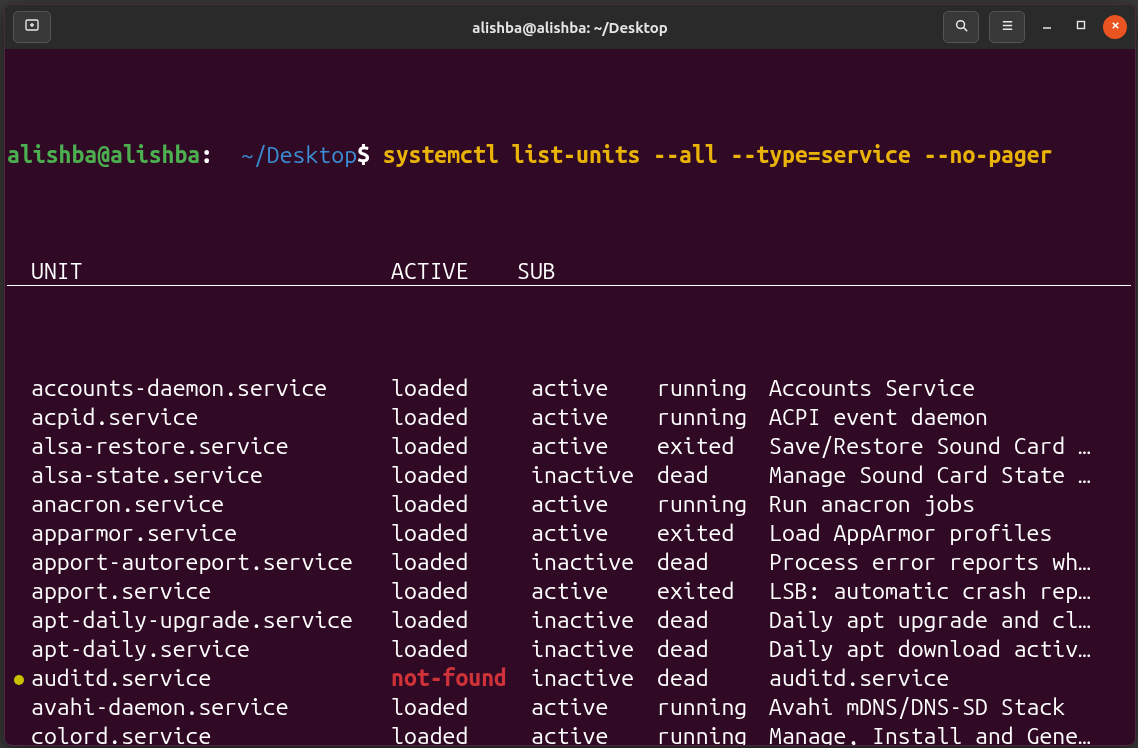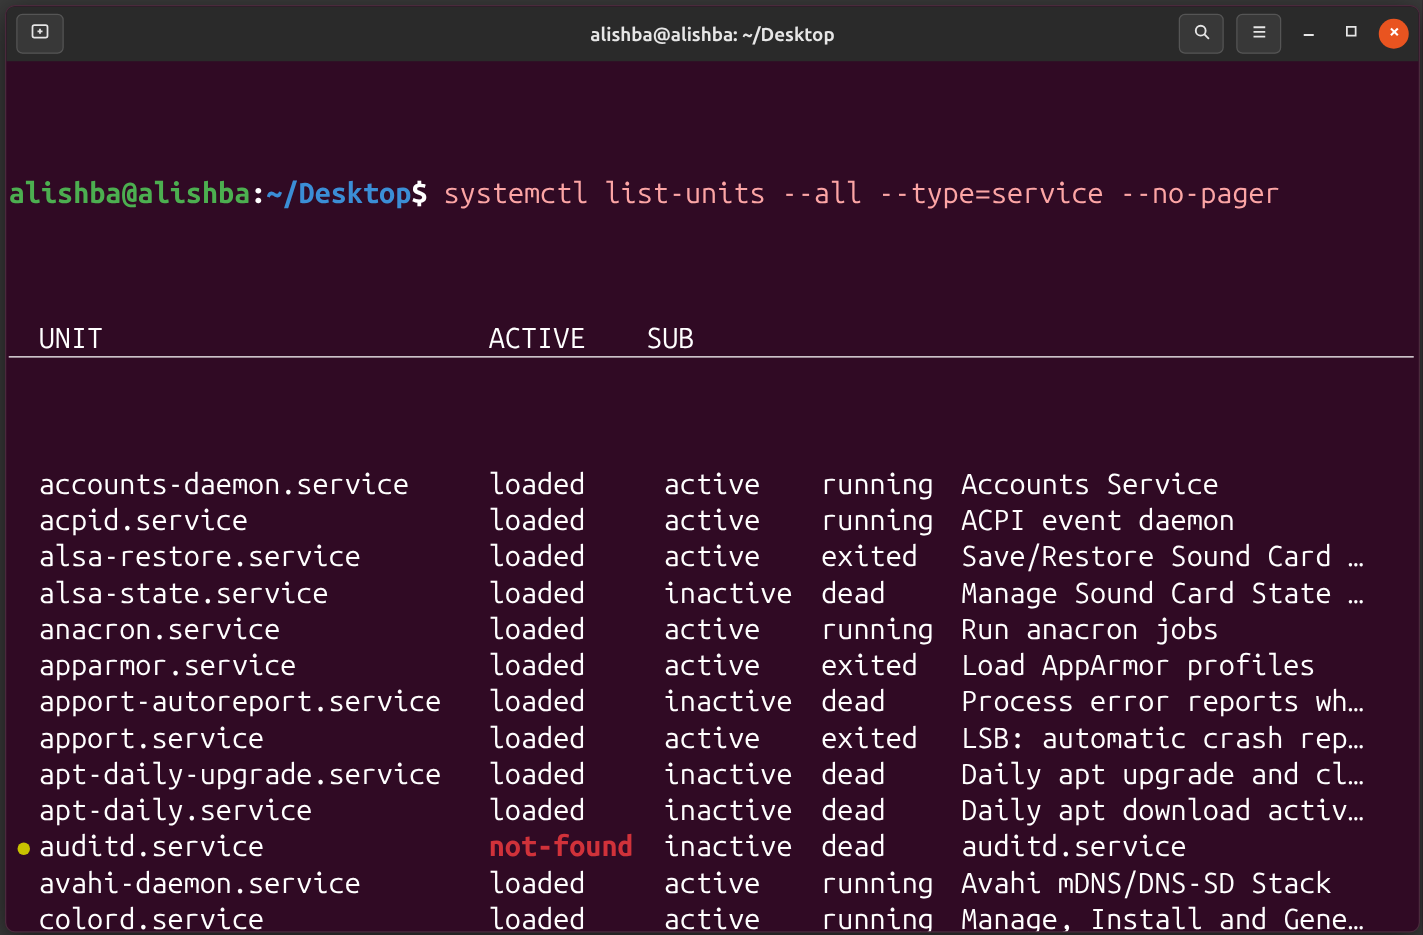--- a/index.html
+++ b/index.html
@@ -106,23 +106,23 @@
     color: #ffffff;
     white-space: pre;
     letter-spacing: 0px;
   }
 
   .prompt-line {
     display: flex;
   }
   .prompt-user { color: #4caf50; font-weight: bold; }
   .prompt-colon { color: #ffffff; font-weight: bold; }
-  .prompt-path { color: #3b8ed6; font-weight: bold; }
+  .prompt-path { color: #3b8ed6; font-weight: normal; margin-left: 28px; }
   .prompt-dollar { color: #ffffff; font-weight: bold; }
-  .cmd { color: #fca5a5; }
+  .cmd { color: #eab308; font-weight: bold; }
 
   
   .row {
     display: flex;
     height: 29px;
     align-items: baseline;
   }
   .col-bullet {
     width: 24px;
     text-align: center;

